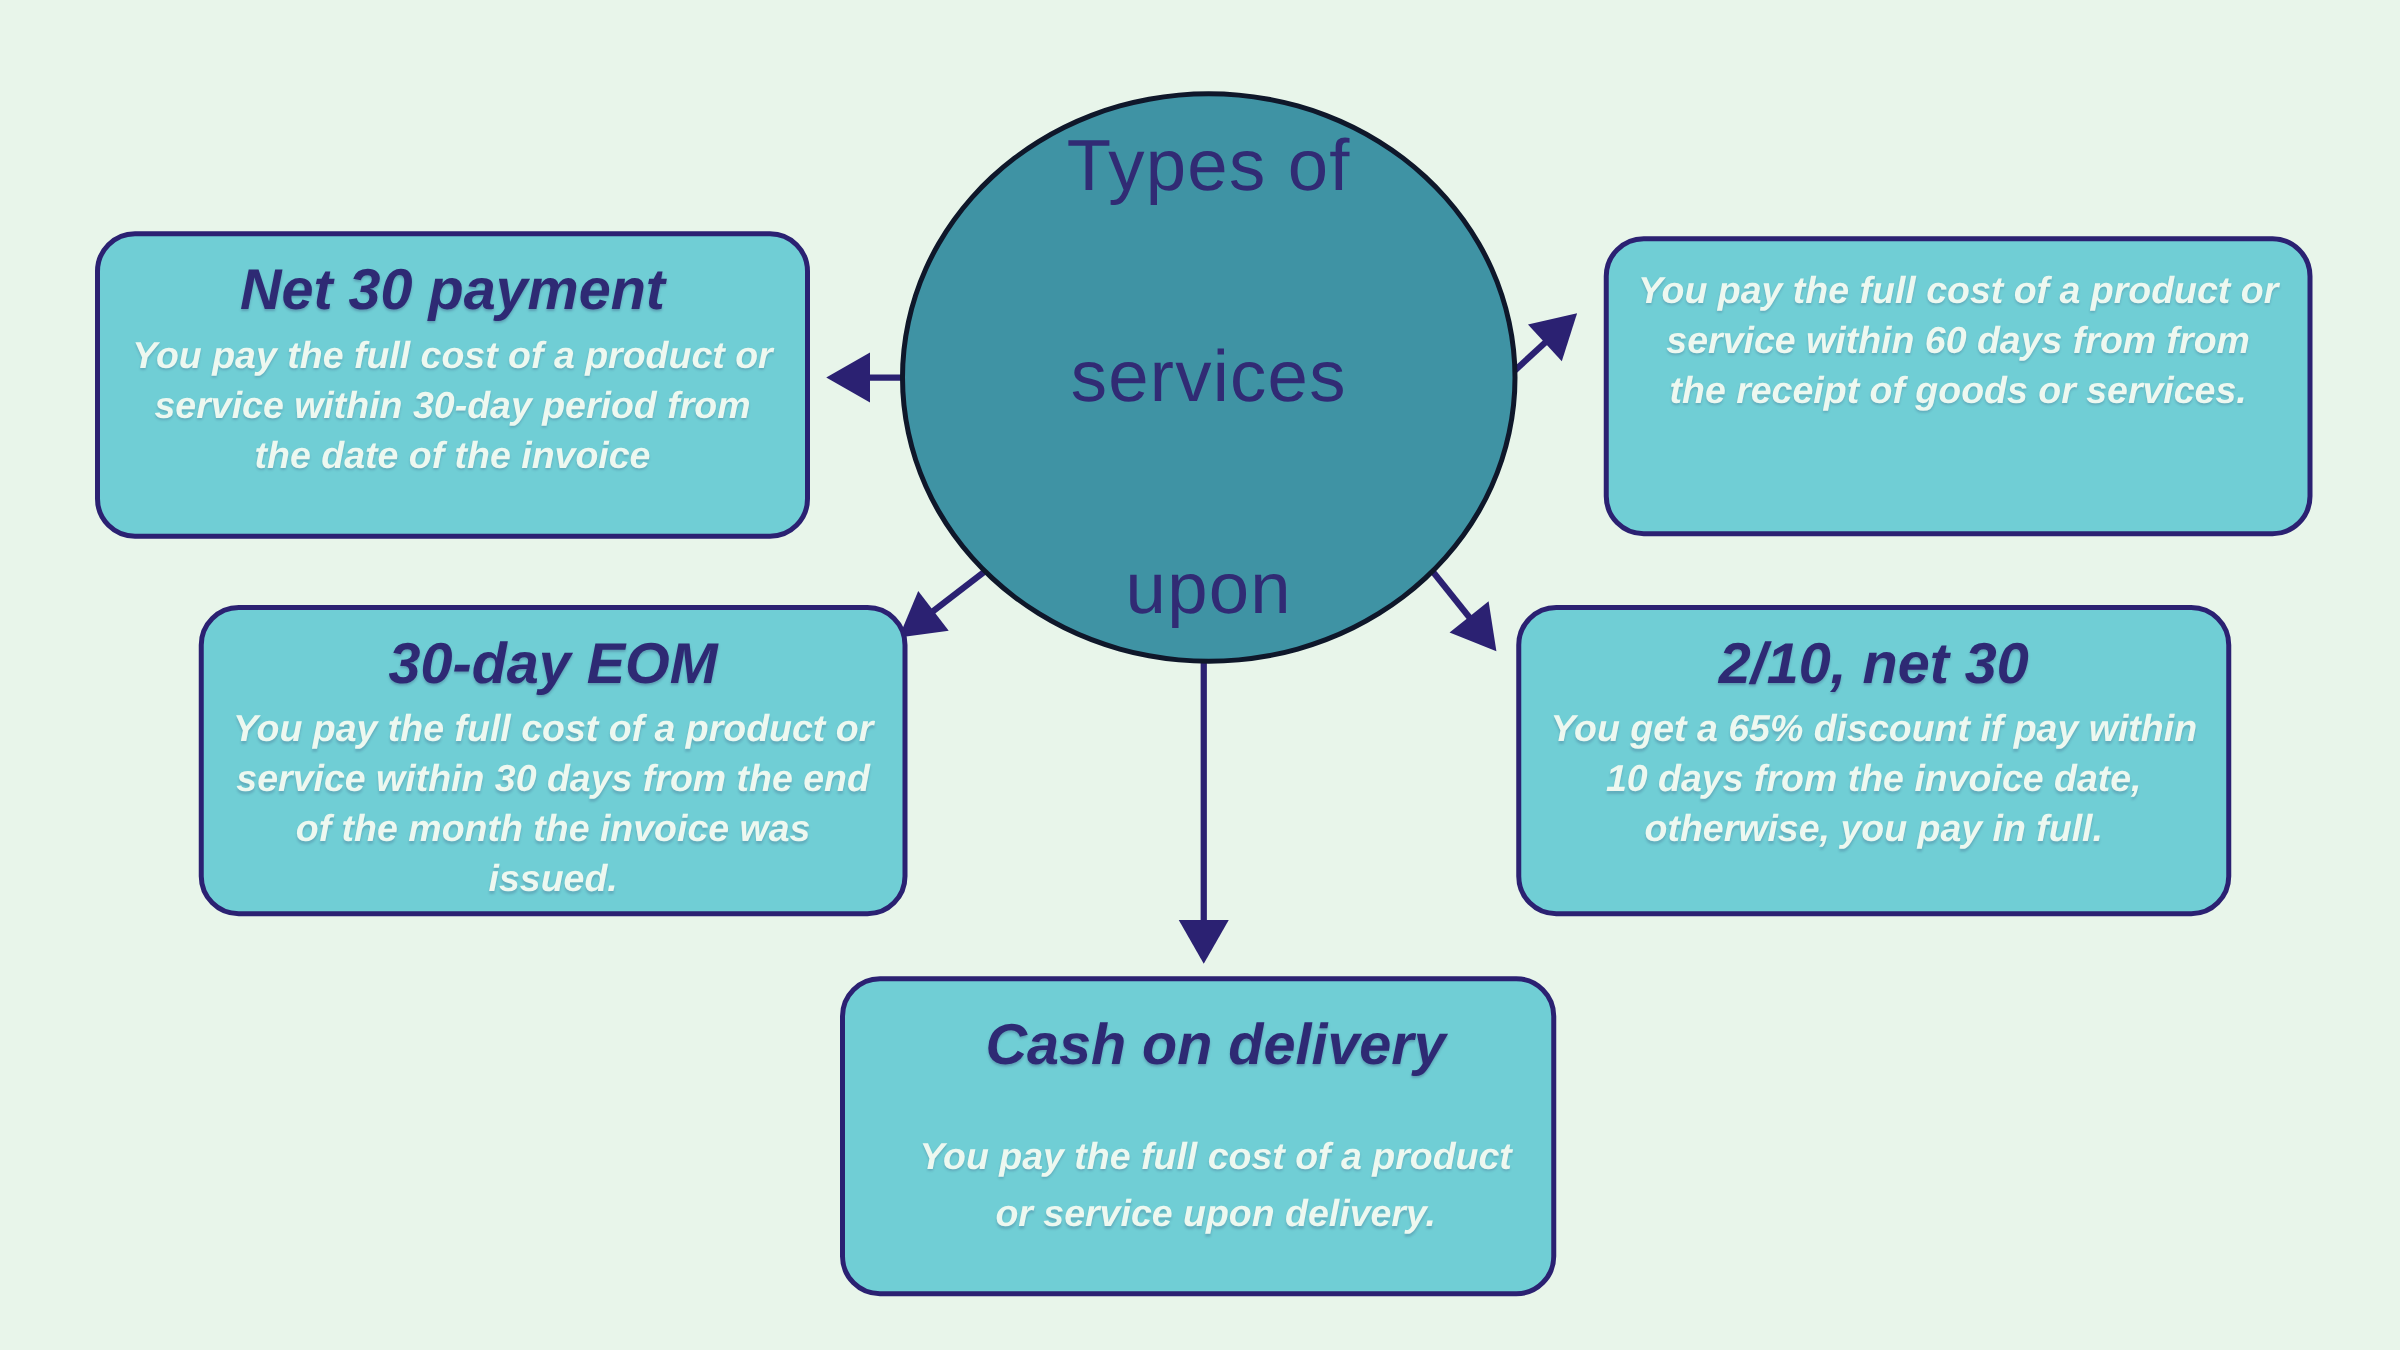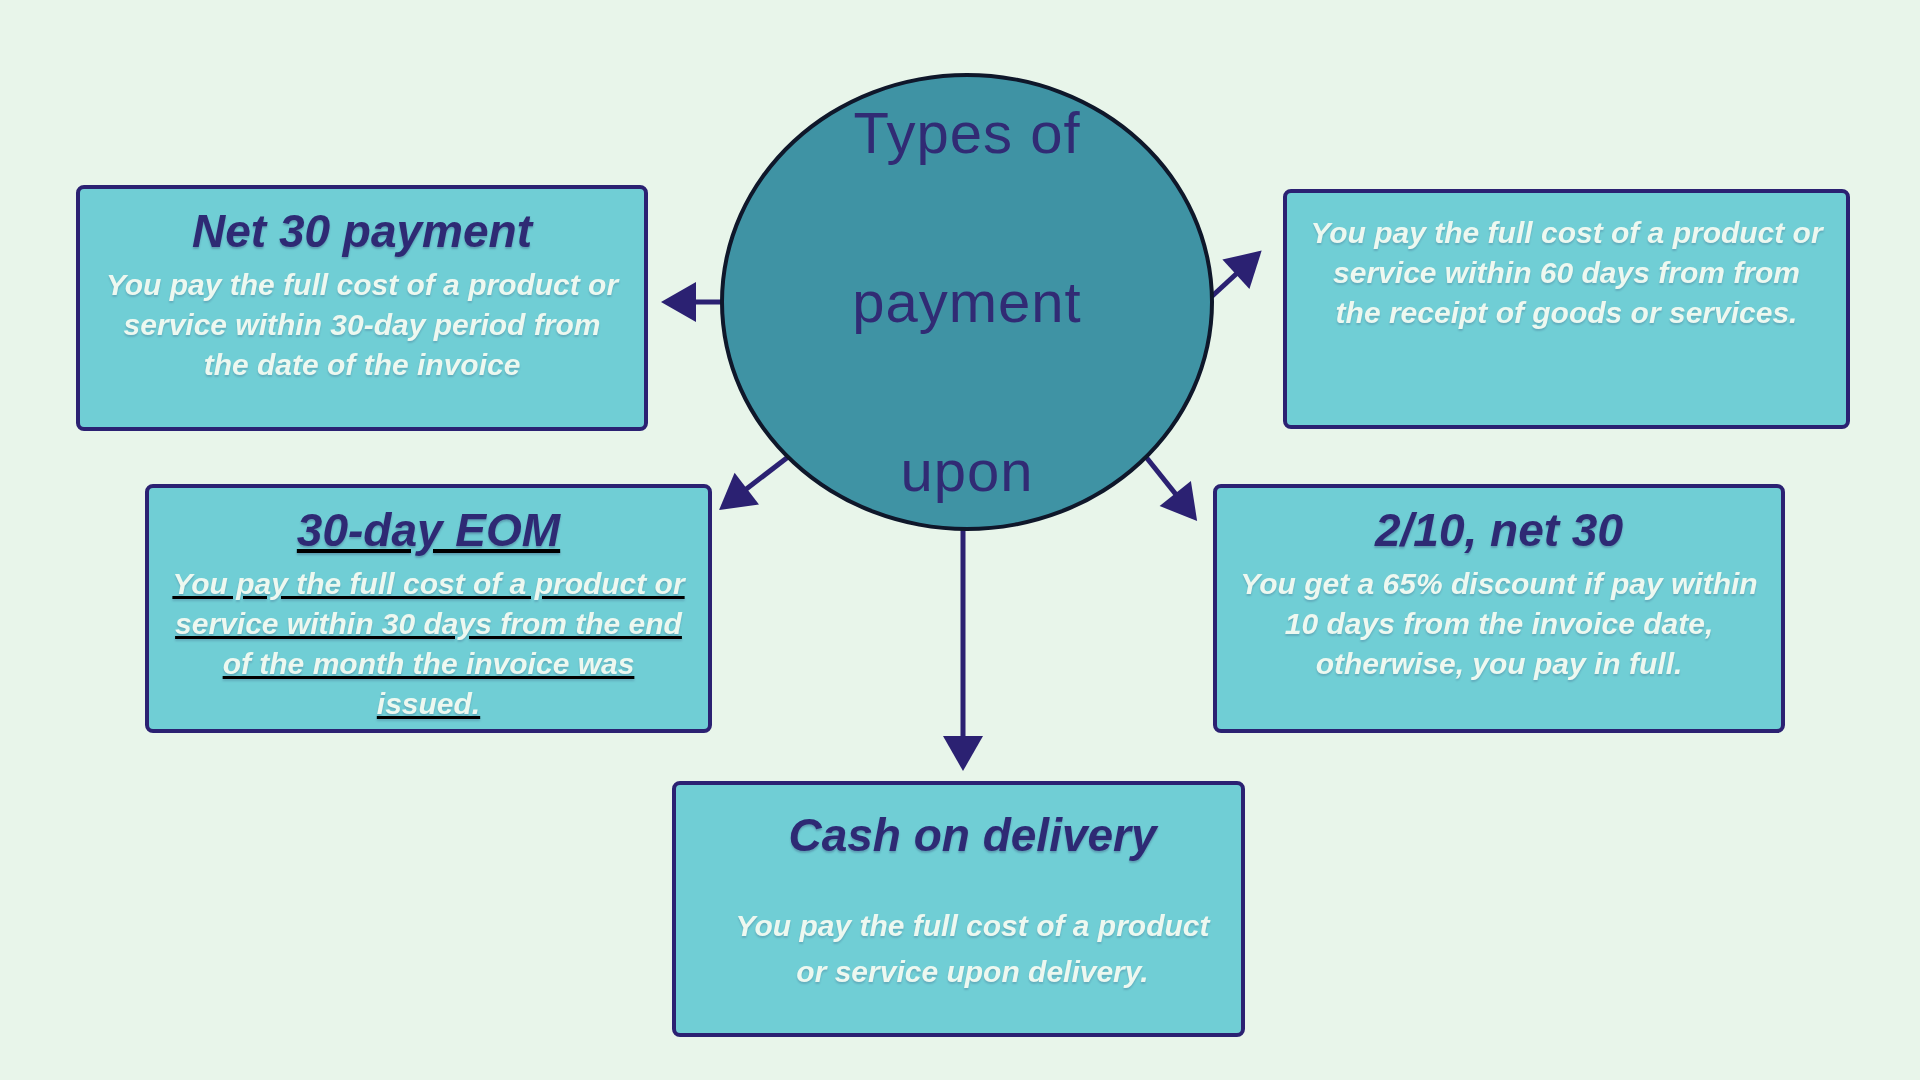--- a/index.html
+++ b/index.html
@@ -33,21 +33,21 @@
     line-height: 112px;
     letter-spacing: 1px;
     white-space: nowrap;
   }
 
   
   .node {
     position: absolute;
     background: #70ced5;
     border: 4px solid #2b2172;
-    border-radius: 8px;
+    border-radius: 32px;
     display: flex; flex-direction: column;
     align-items: center;
     text-align: center;
     padding: 14px 20px 10px 20px;
     z-index: 2;
   }
   .node .node-title {
     color: #2e2a74;
     font-weight: bold;
     font-style: italic;
@@ -61,21 +61,21 @@
     font-weight: bold;
     font-style: italic;
     font-size: 30px;
     line-height: 40px;
     margin-top: 6px;
     text-shadow: 0 2px 2px rgba(30,20,80,0.18);
   }
 
   .node--net30 { left: 76px;  top: 185px; width: 572px; height: 246px; }
   .node--rog   { left: 1283px; top: 189px; width: 567px; height: 240px; }
-  .node--eom   { left: 145px; top: 484px; width: 567px; height: 249px; text-decoration: underline; }
+  .node--eom   { left: 159px; top: 484px; width: 567px; height: 249px; }
   .node--disc  { left: 1213px; top: 484px; width: 572px; height: 249px; }
   .node--cod   { left: 672px; top: 781px; width: 573px; height: 256px; padding-left: 48px; }
 
   .node--cod .node-title { margin-top: 8px; }
   .node--cod .node-body  { margin-top: 40px; line-height: 46px; }
 </style>
 </head>
 <body>
 
 <div class="canvas">
@@ -88,21 +88,21 @@
     </defs>
     <line x1="723" y1="302" x2="666" y2="302" marker-end="url(#arrowhead)"></line>
     <line x1="1172" y1="333" x2="1258" y2="254" marker-end="url(#arrowhead)"></line>
     <line x1="788" y1="457" x2="723" y2="507" marker-end="url(#arrowhead)"></line>
     <line x1="1146" y1="457" x2="1194" y2="517" marker-end="url(#arrowhead)"></line>
     <line x1="963" y1="528" x2="963" y2="766" marker-end="url(#arrowhead)"></line>
   </svg>
 
   <div class="center-circle">
     <div class="line">Types of</div>
-    <div class="line">payment</div>
+    <div class="line">services</div>
     <div class="line">upon</div>
   </div>
 
   <div class="node node--net30">
     <div class="node-title">Net 30 payment</div>
     <div class="node-body">You pay the full cost of a product or service within 30-day period from the date of the invoice</div>
   </div>
 
   <div class="node node--rog">
     <div class="node-body">You pay the full cost of a product or service within 60 days from from the receipt of goods or services.</div>

